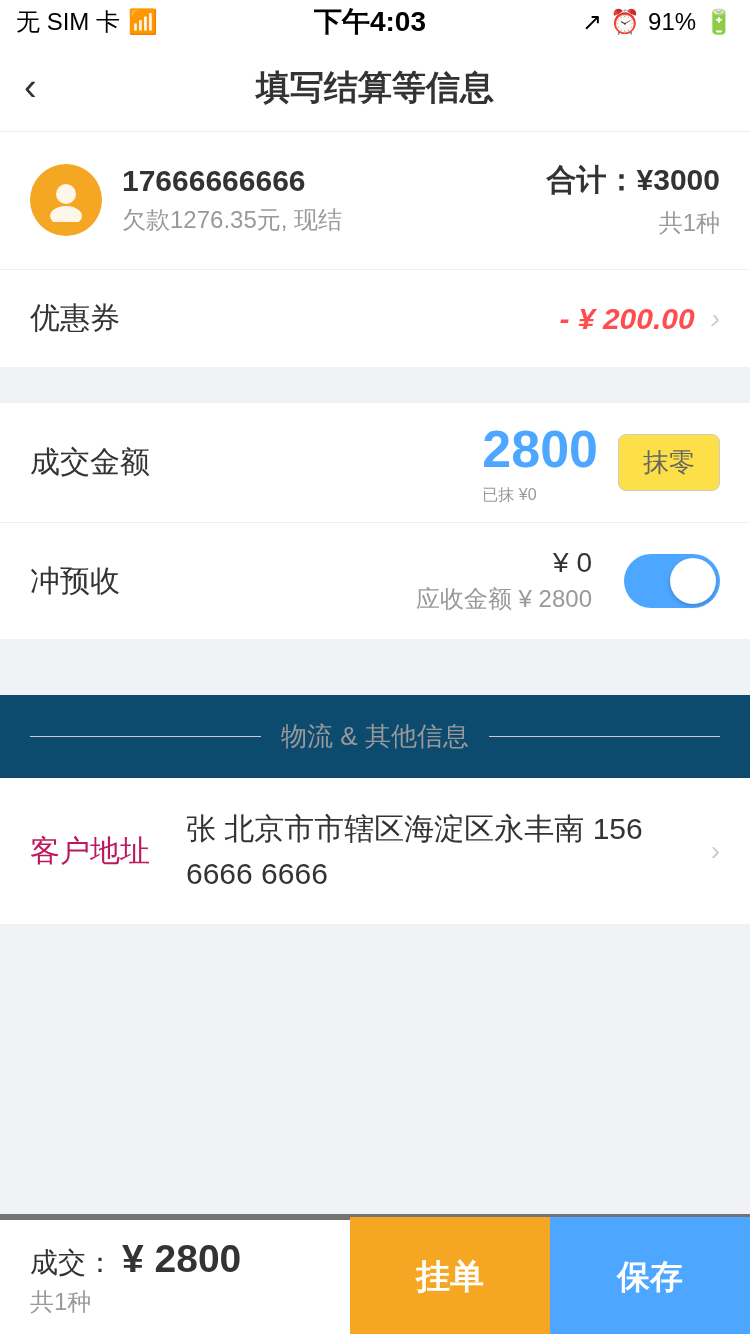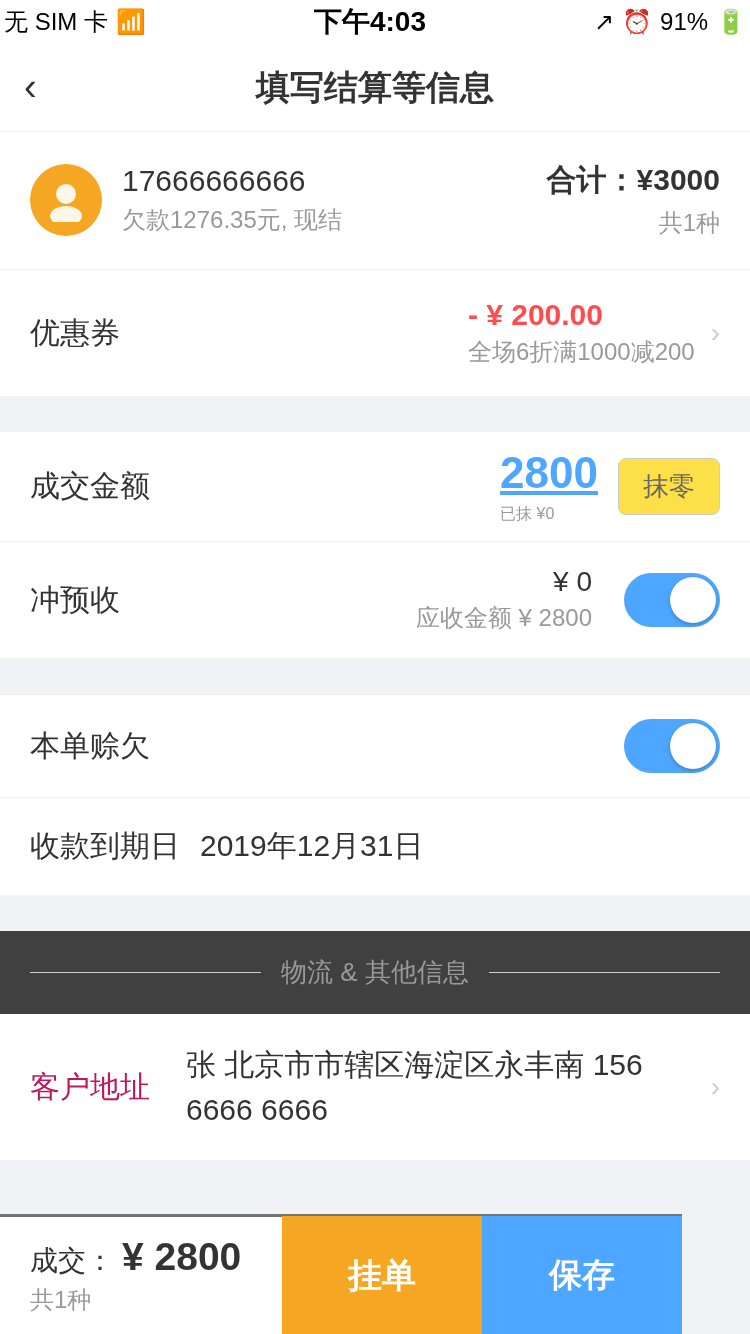--- a/index.html
+++ b/index.html
@@ -13,21 +13,21 @@
       color: #333;
     }
 
     
     .status-bar {
       height: 44px;
       background: #fff;
       display: flex;
       align-items: center;
       justify-content: space-between;
-      padding: 0 4px;
+      padding: 0 16px;
       font-size: 24px;
       color: #000;
     }
     .status-left { display: flex; align-items: center; gap: 8px; }
     .status-center { font-size: 28px; font-weight: 600; }
     .status-right { display: flex; align-items: center; gap: 8px; font-size: 24px; }
 
     
     .nav-bar {
       height: 88px;
@@ -79,38 +79,38 @@
       align-items: center;
       justify-content: center;
       margin-right: 20px;
       flex-shrink: 0;
     }
     .avatar-icon {
       width: 44px;
       height: 44px;
     }
     .user-info { flex: 1; }
-    .user-phone { font-size: 30px; font-weight: 400; color: #333; }
+    .user-phone { font-size: 30px; font-weight: 700; color: #333; }
     .user-sub { font-size: 24px; color: #999; margin-top: 6px; }
     .user-total { text-align: right; }
     .total-amount { font-size: 30px; font-weight: 600; color: #333; margin-left: 13px; }
     .total-count { font-size: 24px; color: #999; margin-top: 6px; }
 
     
     .row-item {
       display: flex;
       align-items: center;
       justify-content: space-between;
       padding: 28px 30px;
       background: #fff;
       border-top: 1px solid #f0f0f0;
       min-height: 90px;
     }
     .row-label { font-size: 30px; color: #333; }
-    .row-right { display: flex; align-items: center; gap: 16px; }
+    .row-right { display: flex; align-items: center; gap: 16px; font-style: italic; }
     .coupon-value { font-size: 30px; color: #ff4d4f; font-weight: 600; }
     .coupon-desc { font-size: 24px; color: #999; margin-top: 4px; text-align: right; }
     .arrow-icon { color: #ccc; font-size: 28px; }
 
     
     .divider {
       height: 20px;
       background: #f0f2f5;
     }
 
@@ -121,24 +121,23 @@
       justify-content: space-between;
       padding: 16px 30px;
       background: #fff;
     }
     .amount-main {
       display: flex;
       align-items: center;
       gap: 20px;
     }
     .amount-value {
-      font-size: 44px;
+      font-size: 52px;
       font-weight: 700;
       color: #4da6ff;
-      text-decoration: underline;
     }
     .amount-sub {
       font-size: 16px;
       color: #999;
       margin-top: 6px;
     }
     .round-btn {
       border: 1px solid #ccc;
       border-radius: 8px;
       padding: 10px 24px;
@@ -189,21 +188,21 @@
       border-top: 1px solid #f0f0f0;
     }
     .date-label { font-size: 30px; color: #333; margin-right: 20px; }
     .date-value { font-size: 30px; color: #333; }
 
     
     .section-divider {
       display: flex;
       align-items: center;
       padding: 24px 30px;
-      background: #404040;
+      background: #0c4a6e;
       gap: 20px;
     }
     .divider-line {
       flex: 1;
       height: 1px;
       background: #ccc;
     }
     .divider-text {
       font-size: 26px;
       color: #999;
@@ -224,26 +223,26 @@
     .bottom-blank {
       height: 200px;
       background: #f0f2f5;
     }
 
     
     .footer {
       position: fixed;
       bottom: 0;
       left: 0;
-      width: 682px;
+      width: 750px;
       height: 120px;
       display: flex;
       align-items: center;
       background: #fff;
-      border-top: 3px solid #737373;
+      border-top: 6px solid #737373;
       margin-top: 13px;
     }
     .footer-summary {
       flex: 1;
       padding: 0 30px;
     }
     .footer-transaction { font-size: 28px; color: #333; }
     .footer-count { font-size: 24px; color: #999; margin-top: 4px; }
     .footer-amount-val { font-size: 39px; font-weight: 700; color: #333; }
     .btn-pending {
@@ -313,21 +312,20 @@
         <div class="total-amount">合计：¥3000</div>
         <div class="total-count">共1种</div>
       </div>
     </div>
 
     <div class="row-item">
       <span class="row-label">优惠券</span>
       <div class="row-right">
         <div>
           <div class="coupon-value">- ¥ 200.00</div>
-          <div class="coupon-desc">全场6折满1000减200</div>
         </div>
         <span class="arrow-icon">›</span>
       </div>
     </div>
   </div>
 
   <div class="divider"></div>
 
   <div class="card">
 
@@ -351,33 +349,20 @@
         </div>
         <div class="toggle">
           <div class="toggle-knob"></div>
         </div>
       </div>
     </div>
   </div>
 
   <div class="divider"></div>
 
-  <div class="card">
-    <div class="toggle-row">
-      <span class="row-label">本单赊欠</span>
-      <div class="toggle">
-        <div class="toggle-knob"></div>
-      </div>
-    </div>
-
-    <div class="date-row">
-      <span class="date-label">收款到期日</span>
-      <span class="date-value">2019年12月31日</span>
-    </div>
-  </div>
 
   <div class="divider"></div>
 
   <div class="section-divider">
     <div class="divider-line"></div>
     <span class="divider-text">物流 &amp; 其他信息</span>
     <div class="divider-line"></div>
   </div>
 
   <div class="card">

